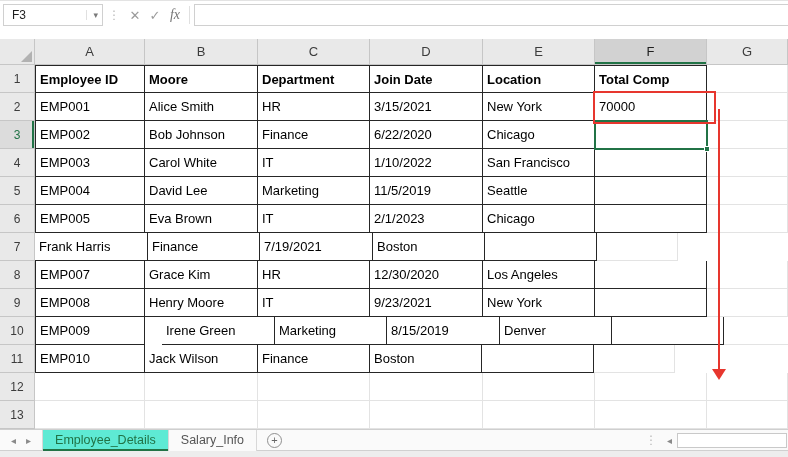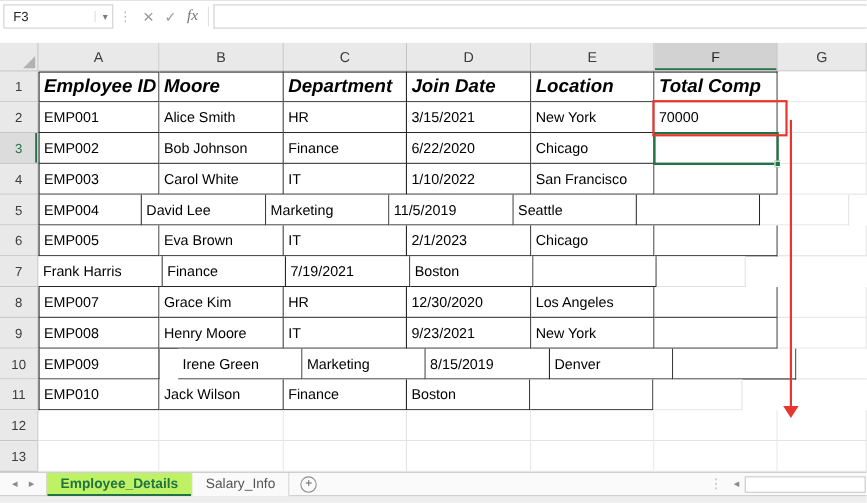--- a/index.html
+++ b/index.html
@@ -27,35 +27,35 @@
   .col-hdr { height:26px; background:#e9e9e9; border-right:1px solid #c6c6c6; border-bottom:1px solid #c6c6c6; display:flex; align-items:center; justify-content:center; font-size:13px; color:#3c3c3c; flex-shrink:0; }
   .col-hdr.sel { background:#d2d2d2; box-shadow:inset 0 -2px 0 var(--accent); color:#1f1f1f; }
   .grid-row { display:flex; height:28px; }
   .row-hdr { width:35px; background:#e9e9e9; border-right:1px solid #c6c6c6; border-bottom:1px solid #c6c6c6; display:flex; align-items:center; justify-content:center; font-size:12px; color:#3c3c3c; flex-shrink:0; }
   .row-hdr.sel { background:#dcdcdc; color:var(--accent); box-shadow:inset -2px 0 0 var(--accent); }
   .cell { display:flex; align-items:center; padding:0 4px; font-size:13px; color:#000; white-space:nowrap; overflow:hidden; flex-shrink:0; background:#fff; }
   .cell.plain { border-right:1px solid #e3e3e3; border-bottom:1px solid #e3e3e3; }
   .cell.bordered { border-right:1px solid #262626; border-bottom:1px solid #262626; }
   .cell.top-edge { border-top:1px solid #262626; }
   .cell.left-edge { border-left:1px solid #262626; }
-  .cell.hdr-cell { font-weight:bold; font-size:17px;font-style:italic; }
+  .cell.hdr-cell { font-weight:bold; font-size:13px; }
 
   
   .red-box { position:absolute; left:593px; top:52px; width:123px; height:33px; border:2px solid var(--red); z-index:5; }
   .arrow-line { position:absolute; left:718px; top:70px; width:2px; height:262px; background:var(--red); z-index:6; }
   .arrow-head { position:absolute; left:712px; top:330px; width:0; height:0; border-left:7px solid transparent; border-right:7px solid transparent; border-top:11px solid var(--red); z-index:6; }
   .active-outline { position:absolute; left:594px; top:81px; width:114px; height:30px; border:2px solid var(--accent); z-index:4; }
   .fill-handle { position:absolute; right:-4px; bottom:-4px; width:6px; height:6px; background:var(--accent); border:1px solid #fff; }
 
   
   .tabbar { display:flex; align-items:center; height:21px; background:#fafafa; border-top:1px solid #cfcfcf; padding-left:6px; }
   .nav { color:#8a8a8a; font-size:10px; padding:0 5px; }
   .tab { height:21px; display:flex; align-items:center; padding:0 12px; font-size:12.5px; color:#555; border-right:1px solid #d8d8d8; background:#fafafa; }
   .tab:first-of-type { border-left:1px solid #d8d8d8; margin-left:6px; }
-  .tab.active { background:#bef264; color:var(--accent); font-weight:bold; box-shadow:inset 0 -2px 0 var(--accent); }
+  .tab.active { background:#5eead4; color:var(--accent); font-weight:normal; box-shadow:inset 0 -2px 0 var(--accent); }
   .addsheet { width:15px; height:15px; border:1px solid #909090; border-radius:50%; color:#666; font-size:11px; line-height:13px; text-align:center; margin-left:10px; }
   .dots.right { margin-left:auto; }
   .hscroll { width:110px; height:15px; background:#fff; border:1px solid #c9c9c9; margin-right:1px; }
 
   .statusstrip { height:8px; background:#ededed; border-top:1px solid #d0d0d0; }
 </style>
 </head>
 <body>
 
 <div class="app">
@@ -124,21 +124,21 @@
           <div class="cell bordered left-edge" style="width: 110px;">EMP003</div>
           <div class="cell bordered" style="width: 113px;">Carol White</div>
           <div class="cell bordered" style="width: 112px;">IT</div>
           <div class="cell bordered" style="width: 113px;">1/10/2022</div>
           <div class="cell bordered" style="width: 112px;">San Francisco</div>
           <div class="cell bordered" style="width: 112px;"></div>
           <div class="cell plain" style="width: 81px;"></div>
         </div>
         <div class="grid-row">
           <div class="row-hdr">5</div>
-          <div class="cell bordered left-edge" style="width: 94px;">EMP004</div>
+          <div class="cell bordered left-edge" style="width: 110px;">EMP004</div>
           <div class="cell bordered" style="width: 113px;">David Lee</div>
           <div class="cell bordered" style="width: 112px;">Marketing</div>
           <div class="cell bordered" style="width: 113px;">11/5/2019</div>
           <div class="cell bordered" style="width: 112px;">Seattle</div>
           <div class="cell bordered" style="width: 112px;"></div>
           <div class="cell plain" style="width: 81px;"></div>
         </div>
         <div class="grid-row">
           <div class="row-hdr">6</div>
           <div class="cell bordered left-edge" style="width: 110px;">EMP005</div>

